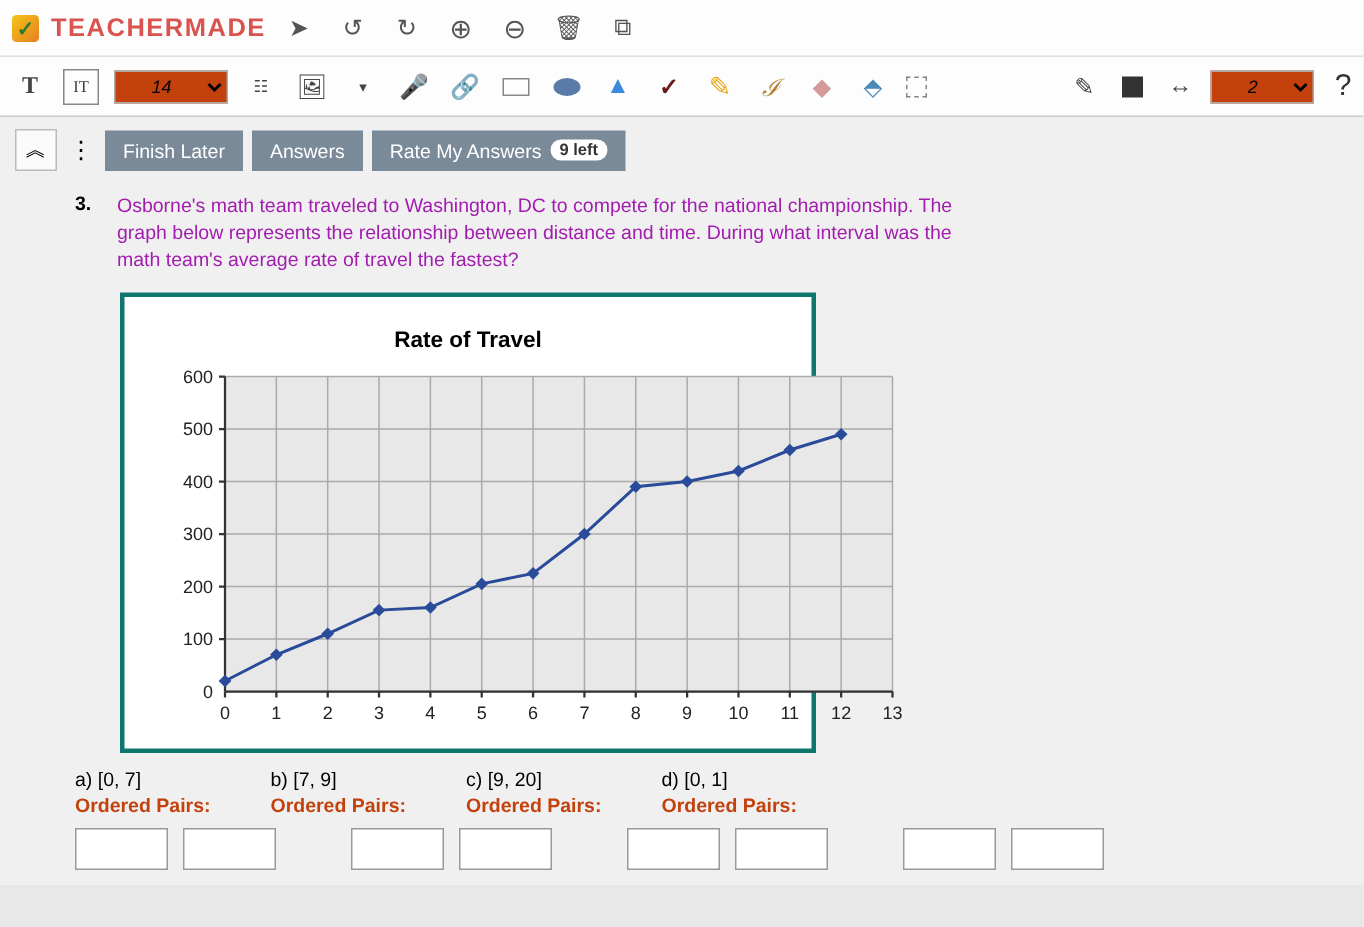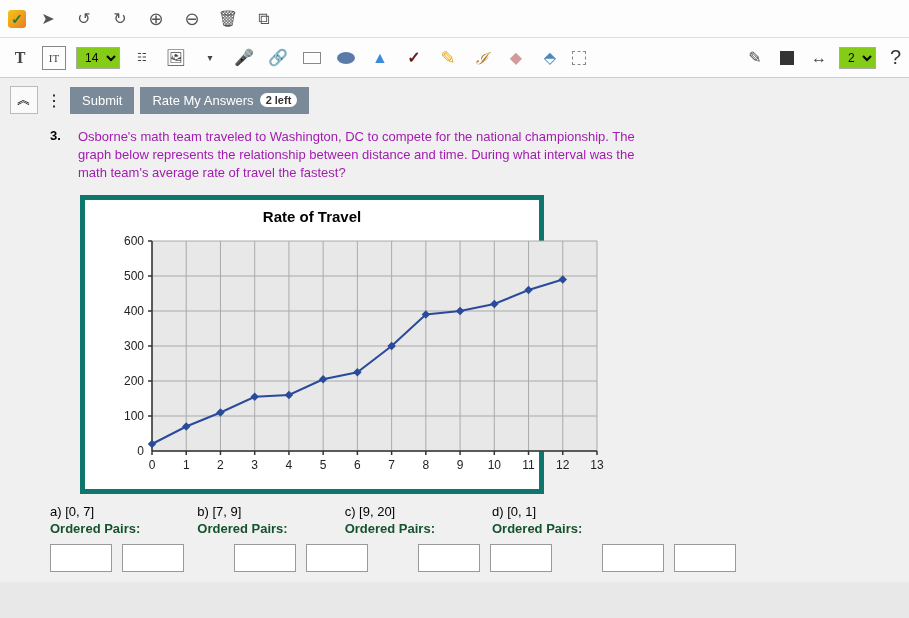--- a/index.html
+++ b/index.html
@@ -48,22 +48,23 @@
     height: 40px;
     display: flex;
     align-items: center;
     padding: 0 8px;
     gap: 10px;
     border-bottom: 1px solid #ccc;
   }
   .sel {
     border: 1px solid #aaa;
     font-size: 12px;
-    padding: 2px 4px;
-    background: #84cc16;
+    padding: 2px 20px;
+    background: #c2410c;
+    font-style: italic;
   }
   .tool-icon {
     width: 24px; height: 24px;
     display: flex; align-items: center; justify-content: center;
     cursor: pointer;
     color: #444;
   }
   .blue-tri { color: #3b8adb; }
   .right-tools {
     margin-left: auto;
@@ -113,46 +114,46 @@
   }
   .content {
     padding: 6px 40px 10px 50px;
     background: #f0f0f0;
   }
   .q-row { display: flex; gap: 10px; }
   .q-num { font-weight: bold; font-size: 13px; min-width: 18px; }
   .q-text { font-size: 13px; line-height: 1.4; color: #a21caf; max-width: 580px; }
   .chart-wrap {
     margin: 12px 0 8px 30px;
-    border: 5px solid #0f766e;
+    border: 3px solid #0f766e;
     background: #fff;
     width: 464px;
-    padding: 8px 12px 8px 12px;
+    padding: 20px 12px 8px 12px;
   }
   .chart-title {
     text-align: center;
     font-weight: bold;
     font-size: 15px;
     margin-bottom: 6px;
   }
   svg.chart { display: block; margin: 0 auto; }
   .grid-line { stroke: #aaa; stroke-width: 1; }
   .axis-line { stroke: #333; stroke-width: 1.5; }
   .data-line { stroke: #2a4a9a; stroke-width: 2; fill: none; }
   .data-pt { fill: #2a4a9a; }
   .tick-label { font-size: 12px; fill: #222; }
   .answers-row {
     display: flex;
-    gap: 57px;
+    gap: 40px;
     margin: 10px 0 4px 0;
     font-size: 13px;
   }
   .ans-col { display: flex; flex-direction: column; gap: 2px; }
   .ans-label { font-weight: normal; }
-  .ordered { color: #14532d; font-weight: bold; font-size: 13px; }
+  .ordered { color: #c2410c; font-weight: bold; font-size: 13px; }
   .input-row {
     display: flex;
     gap: 10px;
     margin-top: 8px;
   }
   .ans-input {
     width: 62px;
     height: 28px;
     border: 1px solid #999;
     background: #fff;
@@ -169,20 +170,21 @@
   .checkmark-v { font-weight: bold; color: #6a1b1b; }
   .highlighter { color: #e6a817; font-size: 18px; }
   .paint { color: #4a8ab8; }
   .eraser { color: #d49a9a; }
 </style>
 </head>
 <body>
 
 <div class="top-toolbar">
   <div class="logo-check">✓</div>
+  <div class="brand">TEACHERMADE</div>
   <div class="icon-btn">➤</div>
   <div class="icon-btn">↺</div>
   <div class="icon-btn">↻</div>
   <div class="icon-btn" style="font-size:18px;">⊕</div>
   <div class="icon-btn" style="font-size:18px;">⊖</div>
   <div class="icon-btn">🗑</div>
   <div class="icon-btn">⧉</div>
 </div>
 
 <div class="second-toolbar">
@@ -219,25 +221,28 @@
       <option>2</option>
     </select>
     <div class="help-q">?</div>
   </div>
 </div>
 
 <div class="action-bar">
   <div class="chev-btn">︽</div>
   <div class="dots-btn">⋮</div>
   <button class="pill-btn">
-      <span>Submit</span>
+      <span>Finish Later</span>
+    </button>
+  <button class="pill-btn">
+      <span>Answers</span>
     </button>
   <button class="pill-btn">
     <span>Rate My Answers</span>
-    <span class="badge">2 left</span>
+    <span class="badge">9 left</span>
   </button>
 </div>
 
 <div class="content">
   <div class="q-row">
     <div class="q-num">3.</div>
     <div class="q-text">Osborne's math team traveled to Washington, DC to compete for the national championship. The graph below represents the relationship between distance and time. During what interval was the math team's average rate of travel the fastest?</div>
   </div>
 
   <div class="chart-wrap">

